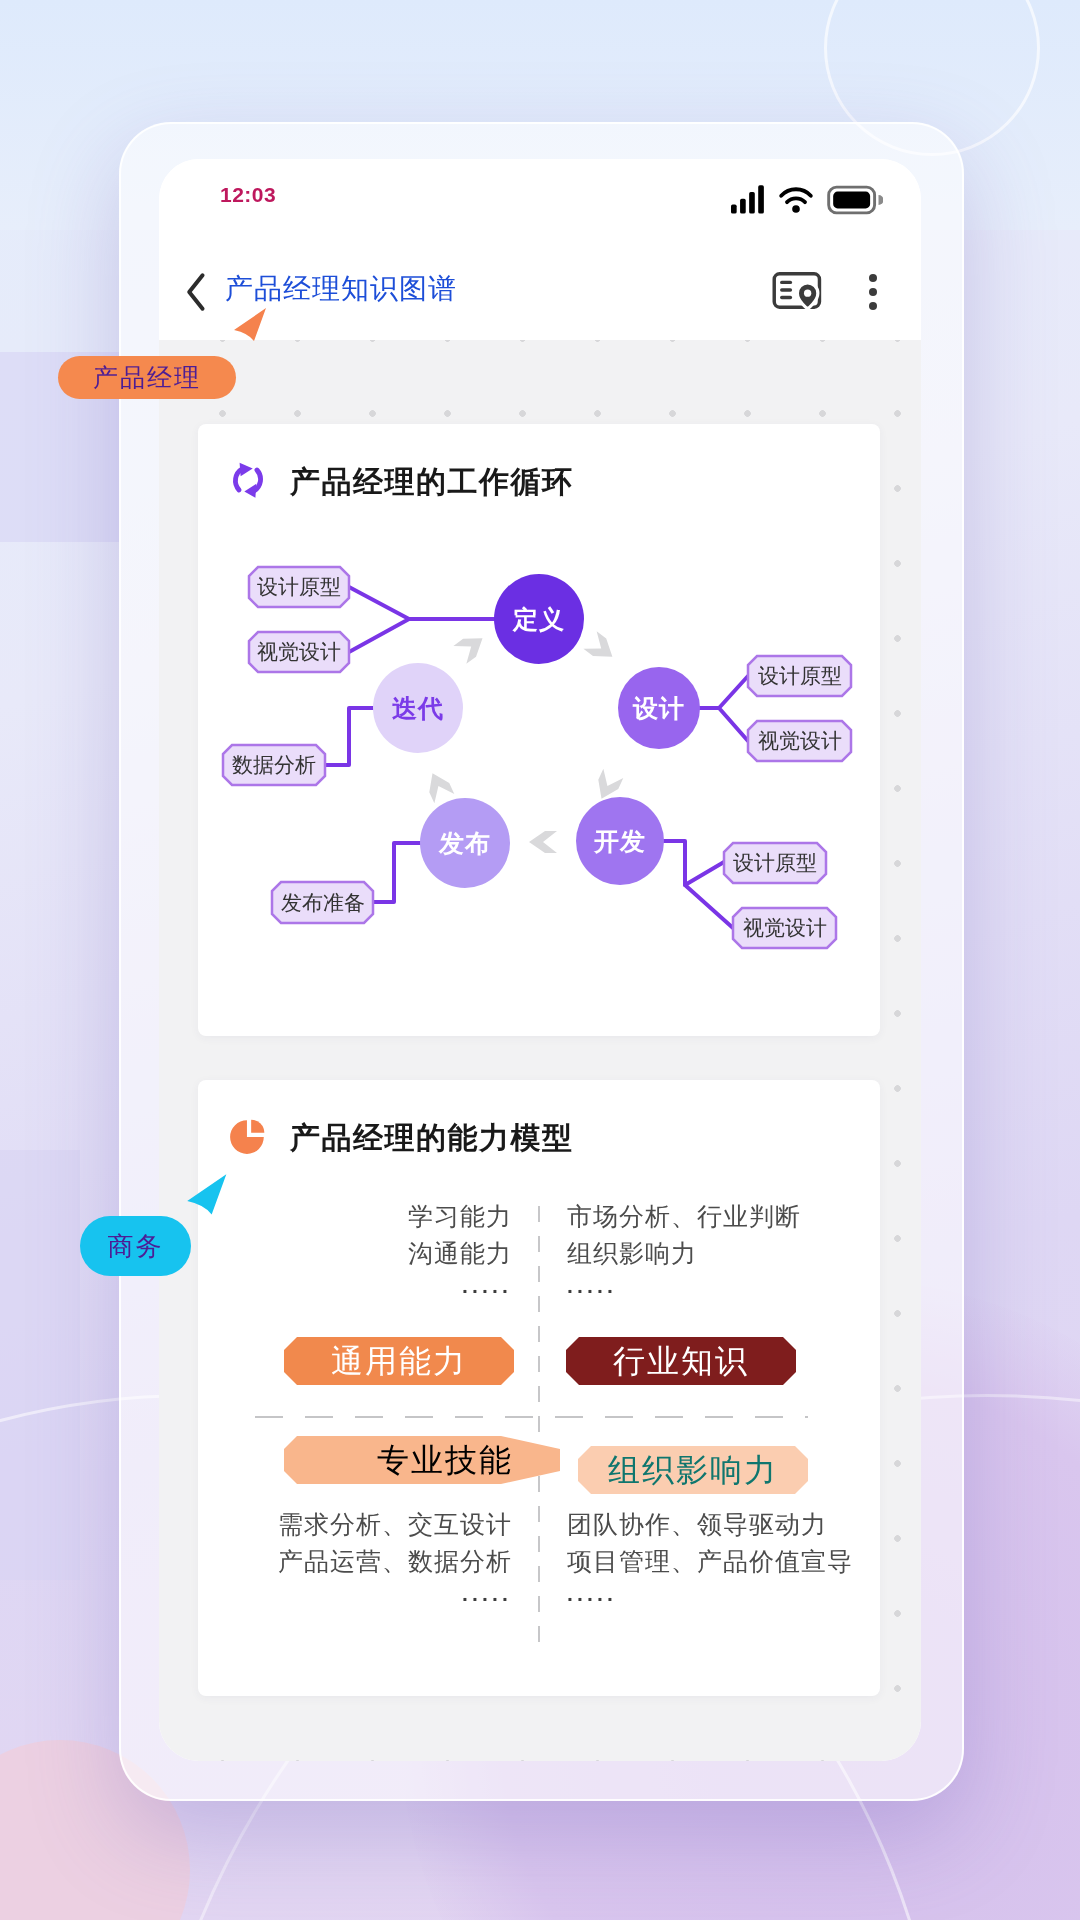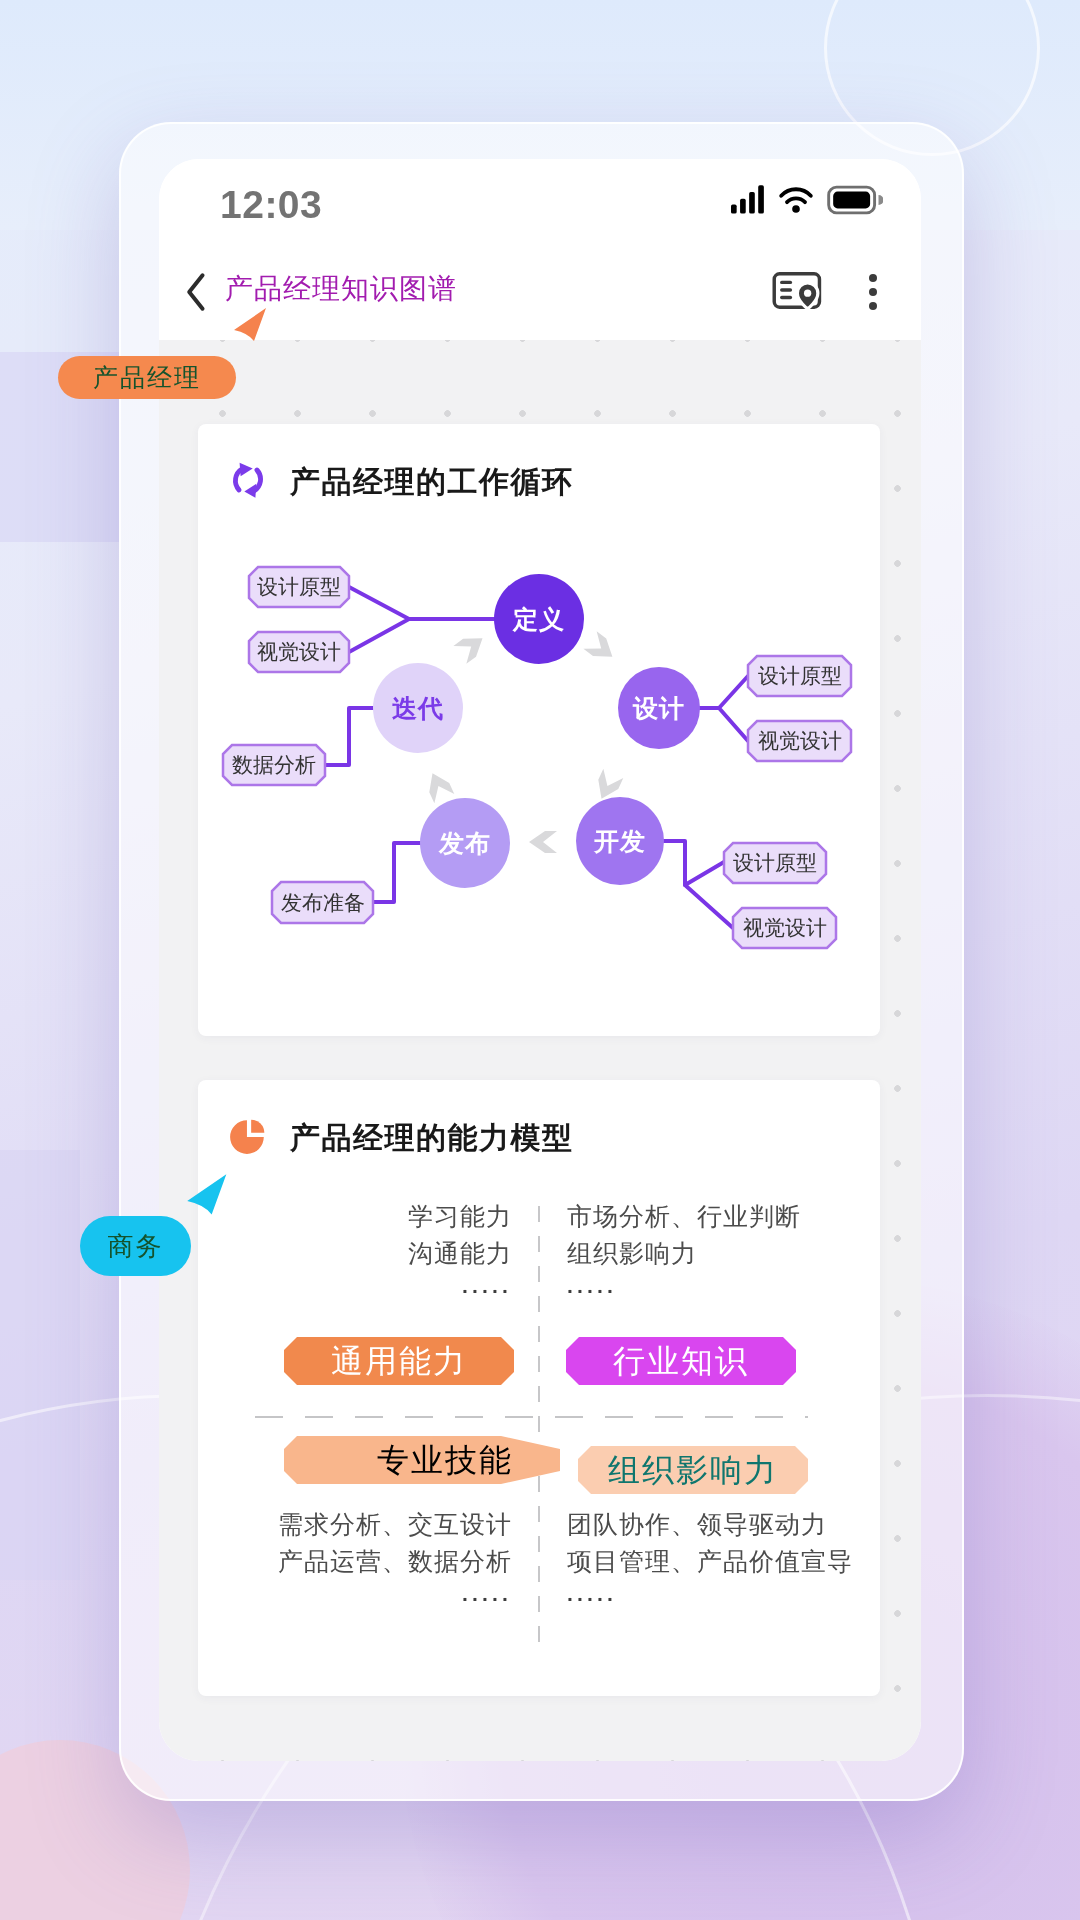--- a/index.html
+++ b/index.html
@@ -22,27 +22,27 @@
 
   
   .frame{position:absolute;left:119px;top:122px;width:841px;height:1675px;border-radius:52px;
     background:rgba(255,255,255,.55);border:2px solid rgba(255,255,255,.9);
     box-shadow:0 34px 90px rgba(110,94,182,.28);}
   .screen{position:absolute;left:159px;top:159px;width:762px;height:1602px;border-radius:40px;
     background:#ffffff;overflow:hidden;}
 
   
   .statusbar{position:absolute;left:0;top:0;right:0;height:84px;background:#fff;}
-  .time{position:absolute;left:61px;top:24px;font-size:39px;font-weight:700;color:#737373;letter-spacing:.5px;}
+  .time{position:absolute;left:61px;top:24px;font-size:21px;font-weight:700;color:#be185d;letter-spacing:.5px;}
   .sicons{position:absolute;right:38px;top:26px;display:flex;align-items:center;gap:13px;}
 
   
   .navbar{position:absolute;left:0;top:84px;right:0;height:97px;background:#fff;border-bottom:2px solid #ededef;}
   .back{position:absolute;left:25px;top:29px;width:26px;height:40px;cursor:pointer;}
-  .nav-title{position:absolute;left:66px;top:27px;font-size:28px;font-weight:500;color:#a21caf;letter-spacing:1px;}
+  .nav-title{position:absolute;left:66px;top:27px;font-size:28px;font-weight:500;color:#1d4ed8;letter-spacing:1px;}
   .nav-doc{position:absolute;right:94px;top:24px;}
   .nav-kebab{position:absolute;right:42px;top:28px;}
 
   
   .content{position:absolute;left:0;top:181px;right:0;bottom:0;background-color:#f2f2f3;
     background-image:radial-gradient(circle,#d7d7d9 3px,rgba(0,0,0,0) 3.6px);
     background-size:75px 75px;background-position:26px 36px;}
 
   .card{position:absolute;background:#fff;border-radius:8px;box-shadow:0 2px 10px rgba(60,60,90,.05);}
   .card1{left:39px;top:265px;width:682px;height:612px;}
@@ -62,27 +62,27 @@
     background:repeating-linear-gradient(90deg,#c5c5c7 0 28px,rgba(0,0,0,0) 28px 50px);}
   .qblock{position:absolute;font-size:25px;color:#4c4c4c;line-height:37px;letter-spacing:1px;}
   .q-tl{right:368px;top:118px;text-align:right;}
   .q-tr{left:369px;top:118px;text-align:left;}
   .q-bl{right:368px;top:426px;text-align:right;}
   .q-br{left:369px;top:426px;text-align:left;}
   .ellipsis{font-size:21px;font-weight:700;letter-spacing:3px;color:#3d3d3d;}
   .qbtn{position:absolute;width:230px;height:48px;line-height:48px;text-align:center;font-size:32px;
     letter-spacing:2px;clip-path:polygon(13px 0,217px 0,100% 13px,100% 35px,217px 100%,13px 100%,0 35px,0 13px);}
   .btn-tl{left:86px;top:257px;background:#f1894d;color:#fff;}
-  .btn-tr{left:368px;top:257px;background:#d946ef;color:#fff;}
+  .btn-tr{left:368px;top:257px;background:#7f1d1d;color:#fff;}
   .btn-bl{left:86px;top:356px;background:#f9b68c;color:#000000;padding-left:46px;}
   .btn-br{left:380px;top:366px;background:#fbcdb0;color:#0f766e;font-family:Liberation Serif, serif;}
 
   
   .cursor{position:absolute;z-index:50;}
-  .pill{position:absolute;border-radius:999px;color:#14532d;display:flex;align-items:center;justify-content:center;
+  .pill{position:absolute;border-radius:999px;color:#4c1d95;display:flex;align-items:center;justify-content:center;
     letter-spacing:2px;}
   .pill-orange{left:58px;top:356px;width:178px;height:43px;background:#f5894e;font-size:25px;}
   .pill-blue{left:80px;top:1216px;width:111px;height:60px;background:#17c3ef;font-size:26px;}
 </style>
 </head>
 <body>
 
 <div class="bg-top"></div>
 <div class="bg-left-strip"></div>
 <div class="bg-left-strip2"></div>

